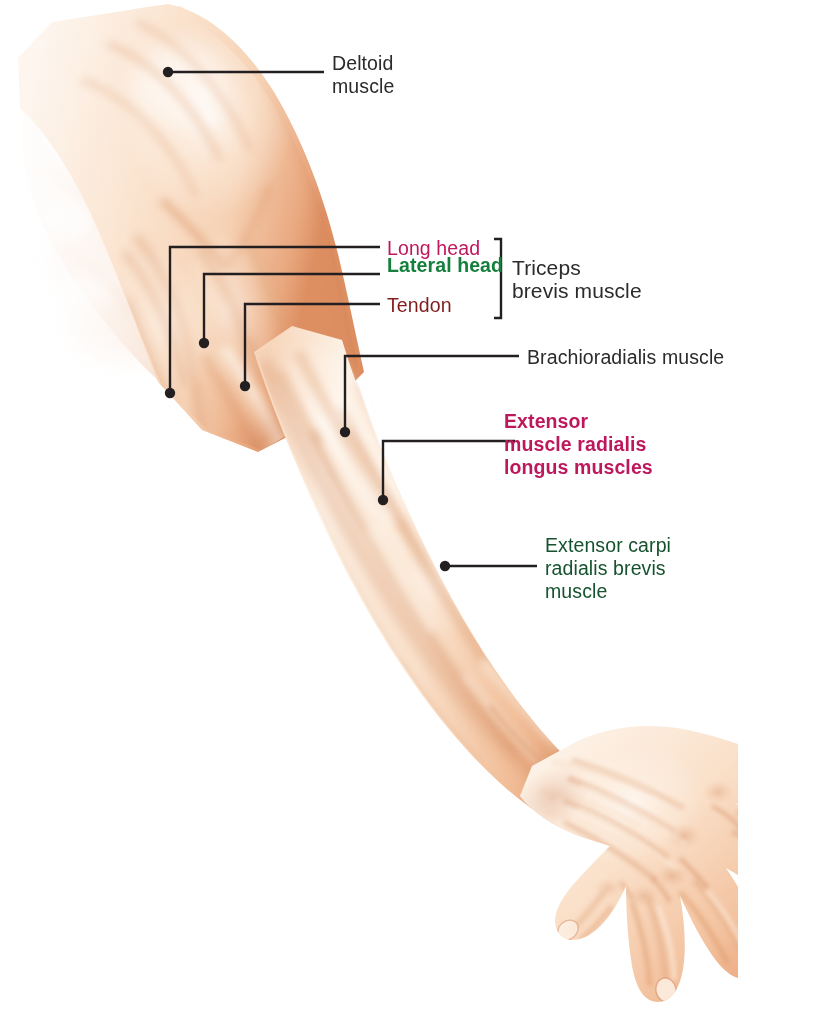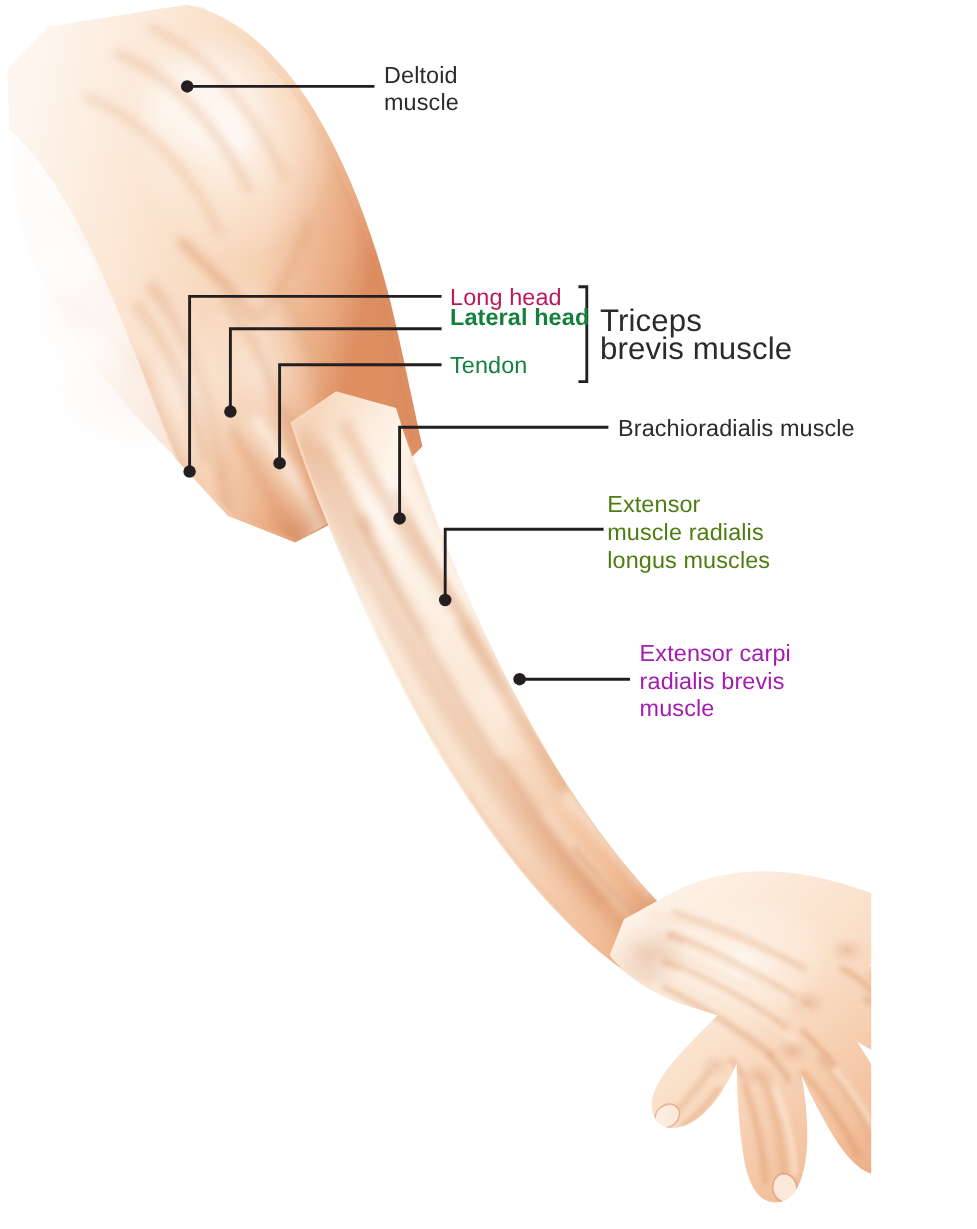--- a/index.html
+++ b/index.html
@@ -7,20 +7,21 @@
     padding: 0;
     background: #ffffff;
   }
   #page {
     position: relative;
     width: 726px;
     height: 1024px;
     background: #ffffff;
     overflow: hidden;
     font-family: "Liberation Sans", sans-serif;
+    margin-left: 12px;
   }
   #artwork {
     position: absolute;
     left: 0;
     top: 0;
     width: 814px;
     height: 1024px;
   }
   #overlay {
     position: absolute;
@@ -35,21 +36,21 @@
     font-size: 19.5px;
     line-height: 23px;
     color: #2b2b2b;
     white-space: pre;
     letter-spacing: 0.1px;
   }
   .lbl.red {
     color: #f23c30;
   }
   .lbl.grp {
-    font-size: 26px;
+    font-size: 21px;
   }
 </style>
 </head>
 <body>
 
 <div id="page">
 
   <svg id="artwork" viewBox="0 0 814 1024">
     <defs>
 
@@ -424,20 +425,20 @@
       </g>
     <g id="bracket-group" fill="none" stroke="#231f20" stroke-width="2.4" stroke-linecap="butt" stroke-linejoin="miter">
         <path d="M482,239 L489,239 L489,318 L482,318" stroke="#231f20"></path>
       </g>
   </svg>
 
   <div id="label-layer">
       <div class="lbl" style="left: 320px; top: 52px; color: rgb(43, 43, 43);"><div>Deltoid</div><div>muscle</div></div>
       <div class="lbl" style="left: 375px; top: 237px; color: #be185d;"><div>Long head</div></div>
       <div class="lbl" style="left: 375px; top: 254px; color: #15803d; font-weight: bold;"><div>Lateral head</div></div>
-      <div class="lbl" style="left: 375px; top: 294px; color: #15803d;"><div>Tendon</div></div>
+      <div class="lbl" style="left: 375px; top: 294px; color: #7f1d1d;"><div>Tendon</div></div>
       <div class="lbl grp" style="left: 500px; top: 256px; color: rgb(43, 43, 43);"><div>Triceps</div><div>brevis muscle</div></div>
       <div class="lbl" style="left: 515px; top: 346px; color: rgb(43, 43, 43);"><div>Brachioradialis muscle</div></div>
-      <div class="lbl red" style="left: 506px; top: 410px; color: #4d7c0f;"><div>Extensor</div><div>muscle radialis</div><div>longus muscles</div></div>
-      <div class="lbl" style="left: 533px; top: 534px; color: #a21caf;"><div>Extensor carpi</div><div>radialis brevis</div><div>muscle</div></div>
+      <div class="lbl red" style="left: 492px; top: 410px; color: #be185d; font-weight: bold;"><div>Extensor</div><div>muscle radialis</div><div>longus muscles</div></div>
+      <div class="lbl" style="left: 533px; top: 534px; color: #14532d;"><div>Extensor carpi</div><div>radialis brevis</div><div>muscle</div></div>
     </div>
 
 </div>
 
 </body></html>

